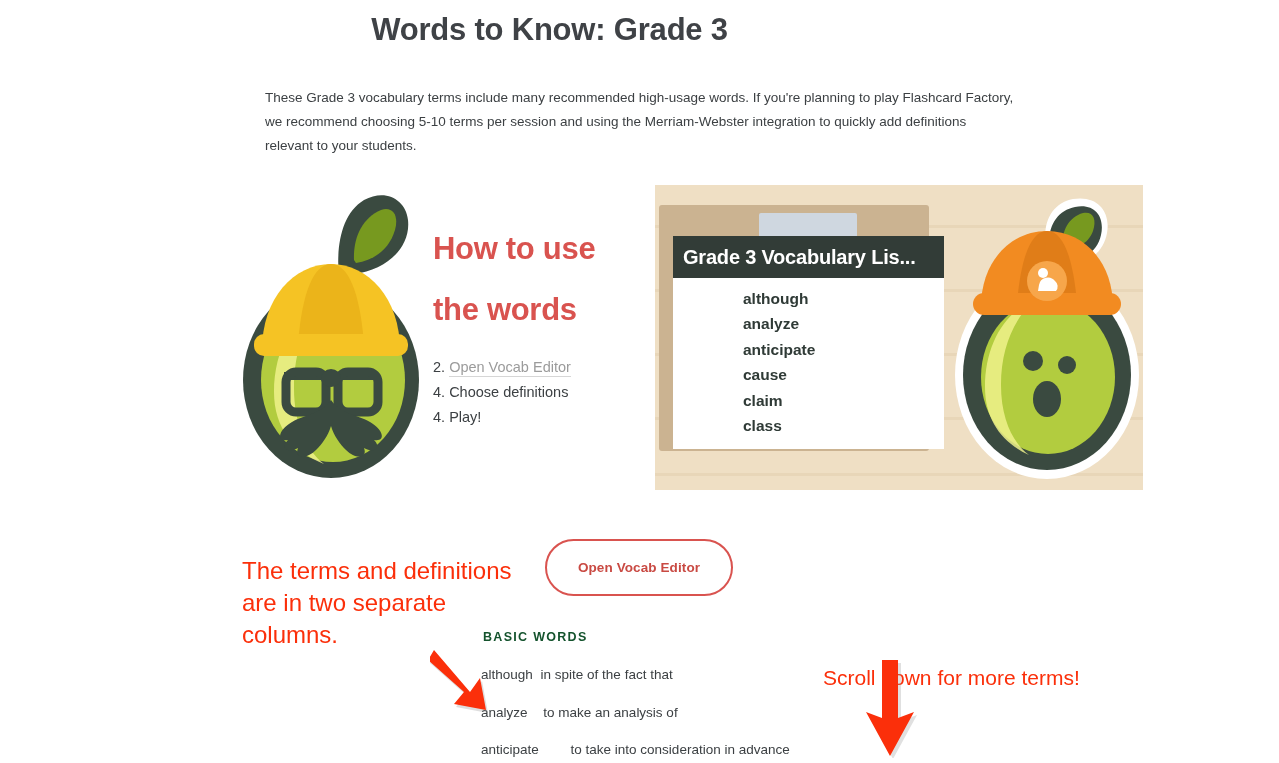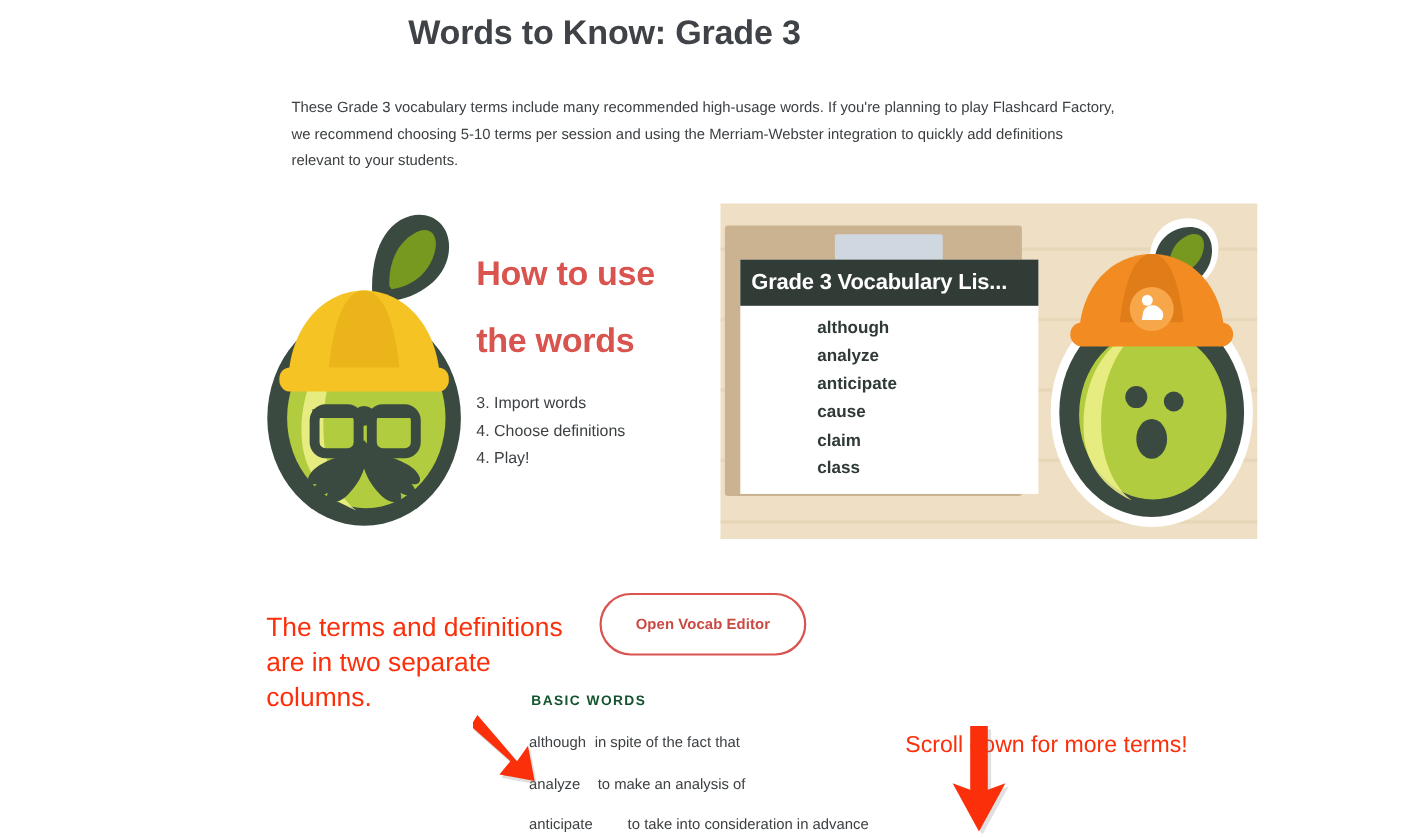--- a/index.html
+++ b/index.html
@@ -261,22 +261,22 @@
     <rect x="102" y="180" width="40" height="40" rx="10" fill="none" stroke="#3a4a40" stroke-width="9"></rect>
     <ellipse cx="95" cy="186" rx="10" ry="9" fill="#3a4a40"></ellipse>
 
     <path d="M95 208 C85 222 70 222 56 230 C42 238 40 250 52 248 C44 256 52 262 62 256 C58 266 70 268 80 258 C86 252 92 244 95 234 C98 244 104 252 110 258 C120 268 132 266 128 256 C138 262 146 256 138 248 C150 250 148 238 134 230 C120 222 105 222 95 208 Z" fill="#3a4a40"></path>
   </svg>
 </div>
 
 <div class="howto-heading">How to use the words</div>
 <div class="howto-list">
   <div class="step">
-    <span>3.</span>
-    <span>Import words</span>
+    <span>2.</span>
+    <span class="steplink">Open Vocab Editor</span>
   </div>
   <div class="step">
     <span>4.</span>
     <span>Choose definitions</span>
   </div>
   <div class="step">
     <span>4.</span>
     <span>Play!</span>
   </div>
 </div>

